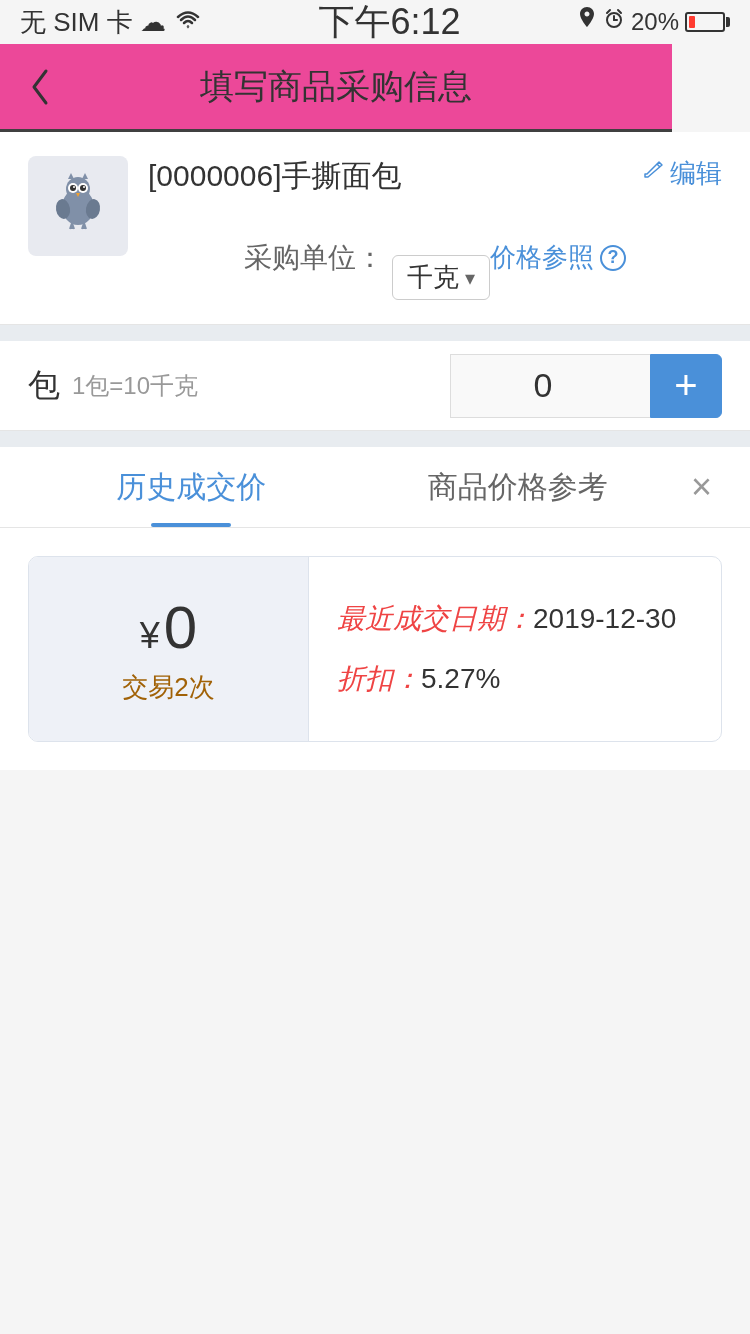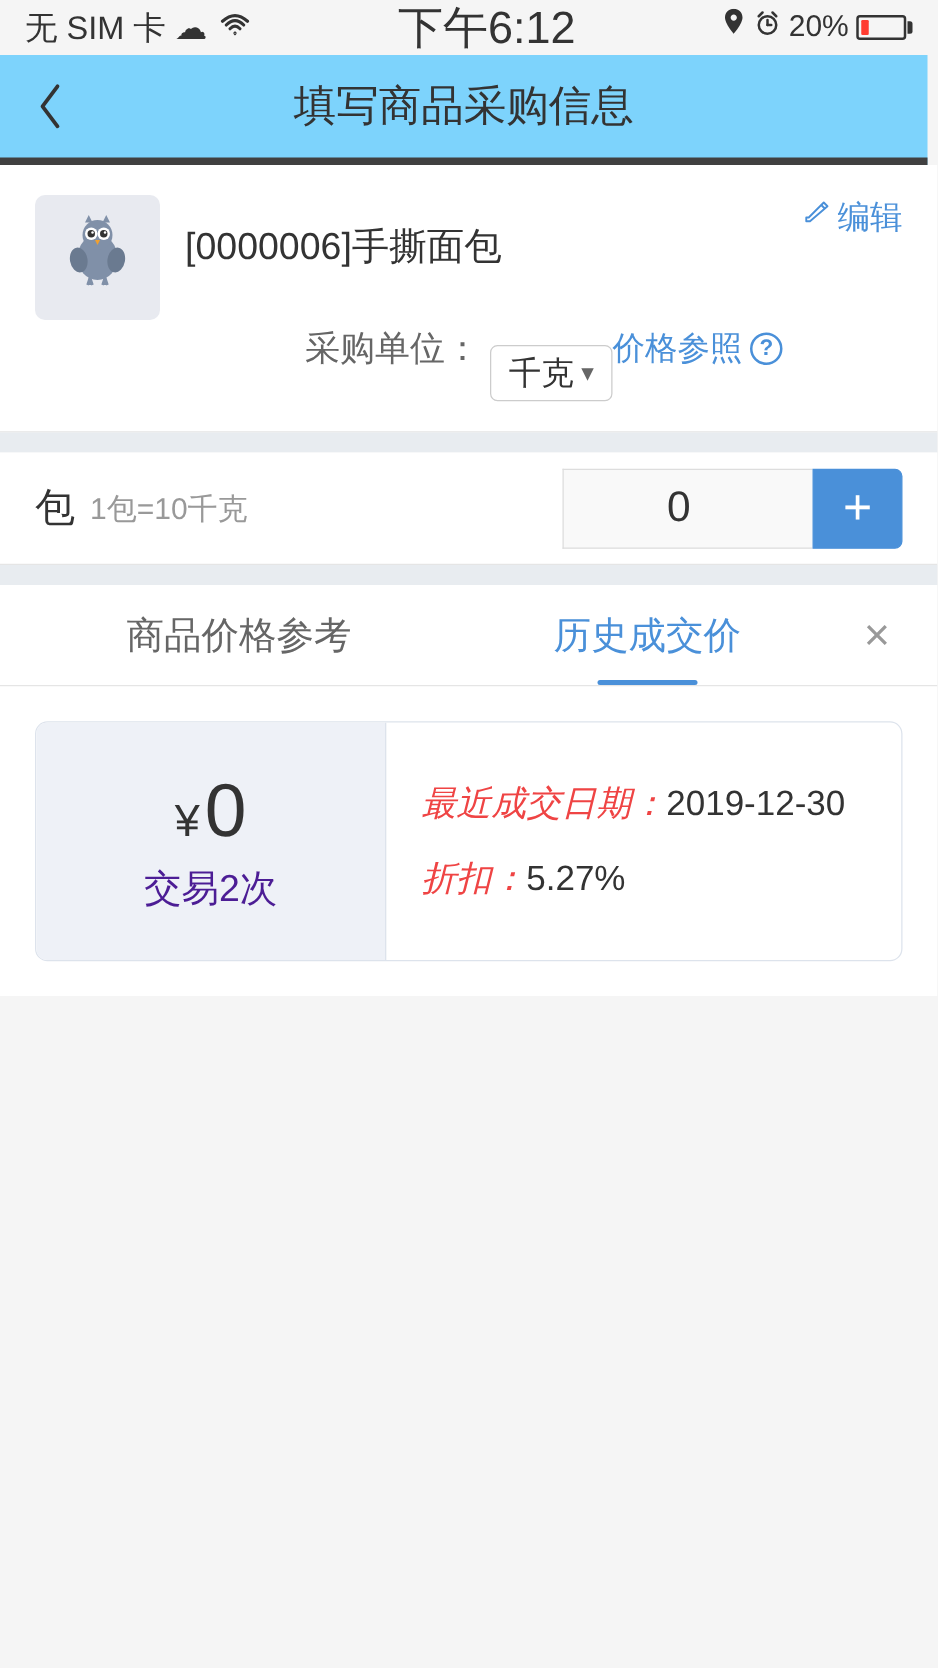--- a/index.html
+++ b/index.html
@@ -66,28 +66,28 @@
     .battery-tip {
       width: 4px;
       height: 10px;
       background: #333;
       border-radius: 0 2px 2px 0;
       margin-left: 1px;
     }
 
     
     .nav-bar {
-      width: 742px;
+      width: 672px;
       height: 88px;
-      background: #7dd3fc;
+      background: #ec4899;
       display: flex;
       align-items: center;
       justify-content: center;
       position: relative;
-      border-bottom: 6px solid #404040;
+      border-bottom: 3px solid #404040;
     }
     .nav-back {
       position: absolute;
       left: 28px;
       font-size: 40px;
       color: #333;
       cursor: pointer;
       display: flex;
       align-items: center;
     }
@@ -127,21 +127,20 @@
     .product-header {
       display: flex;
       align-items: flex-start;
       justify-content: space-between;
       margin-bottom: 18px;
     }
     .product-name {
       font-size: 30px;
       color: #333;
       font-weight: 500;
-      margin-top: 21px;
     }
     .edit-btn {
       font-size: 26px;
       color: #4a90d9;
       cursor: pointer;
       display: flex;
       align-items: flex-start;
       gap: 4px;
       white-space: nowrap;
     }
@@ -320,22 +319,22 @@
     .price-amount {
       font-size: 60px;
       color: #333;
       font-weight: 400;
     }
     .price-currency {
       font-size: 36px;
       margin-right: 4px;
     }
     .price-transactions {
-      font-size: 30px;
-      color: #4c1d95;
+      font-size: 26px;
+      color: #a16207;
       margin-top: 8px;
     }
     .price-right {
       flex: 1;
       padding: 30px 28px;
       display: flex;
       flex-direction: column;
       gap: 18px;
       justify-content: center;
     }
@@ -480,25 +479,25 @@
   <div class="quantity-input-group">
     <input class="quantity-input" type="number" value="0" style="">
     <div class="quantity-plus">+</div>
   </div>
 </div>
 
 <div class="section-divider"></div>
 
 <div class="tabs-panel">
   <div class="tabs-header">
+    <div class="tab-item active">
+      <span>历史成交价</span>
+    </div>
     <div class="tab-item">
       <span>商品价格参考</span>
-    </div>
-    <div class="tab-item active">
-      <span>历史成交价</span>
     </div>
     <div class="tab-close">×</div>
   </div>
 
   <div class="tab-content">
     <div class="price-card">
       <div class="price-left">
         <div class="price-amount">
           <span class="price-currency">¥</span><span>0</span>
         </div>

